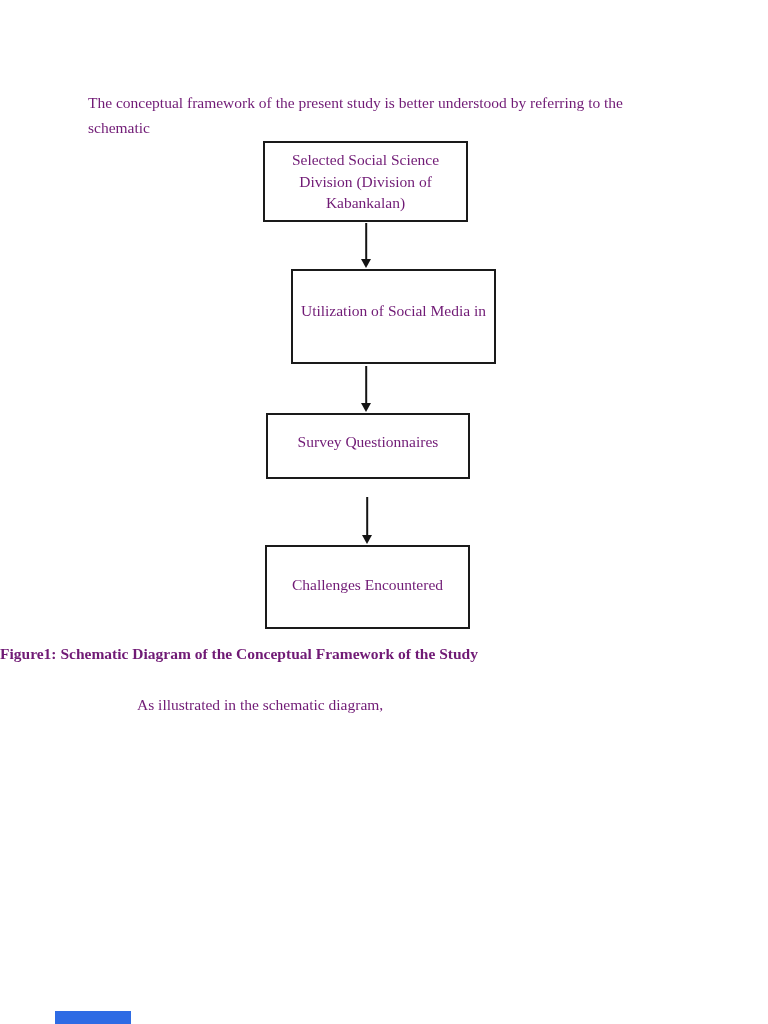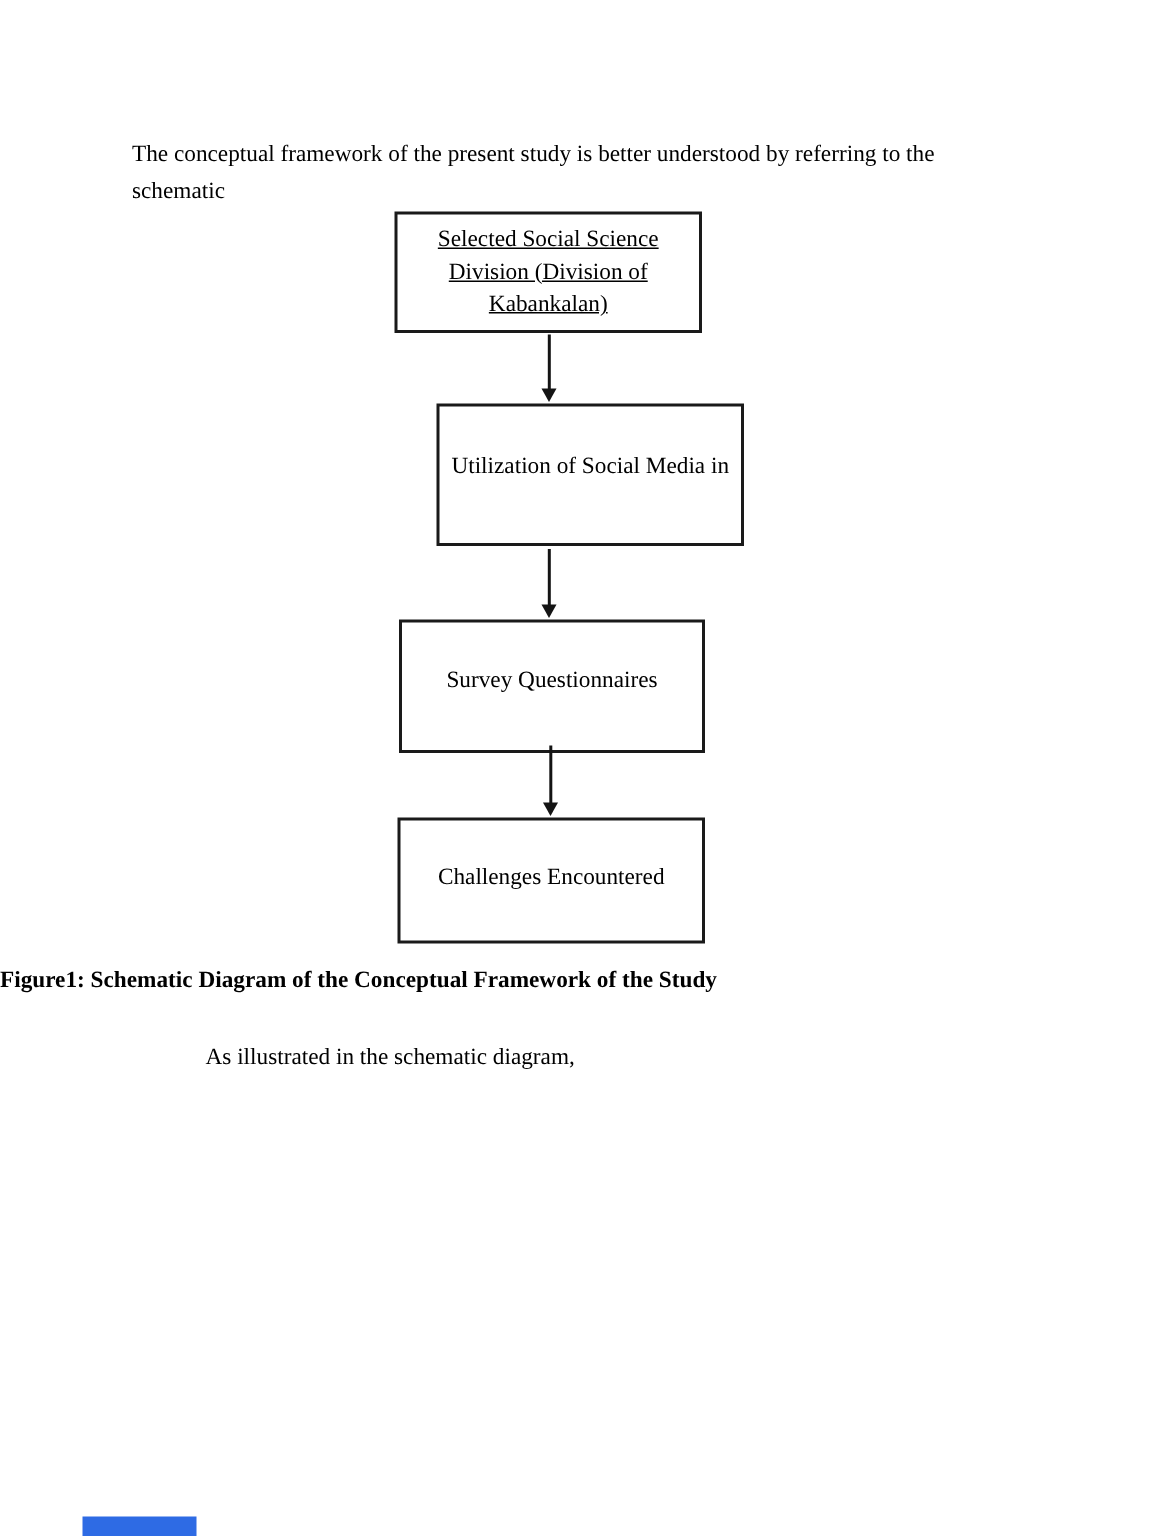--- a/index.html
+++ b/index.html
@@ -36,21 +36,21 @@
     justify-content: center;
     align-items: center;
     text-align: center;
     font-size: 15.5px;
     line-height: 21.5px;
   }
   .flow-box .line { display: block; white-space: nowrap; }
 
   .box1 { left: 263px; top: 141px; width: 205px; height: 81px; }
   .box2 { left: 263px; top: 269px; width: 205px; height: 95px; padding-bottom: 12px; margin-left: 28px; }
-  .box3 { left: 266px; top: 413px; width: 204px; height: 89px; border-width: 2.5px; padding-bottom: 8px; }
+  .box3 { left: 266px; top: 413px; width: 204px; height: 66px; border-width: 2.5px; padding-bottom: 8px; }
   .box4 { left: 265px; top: 545px; width: 205px; height: 84px; border-width: 2.5px; padding-bottom: 4px; }
 
   .arrow {
     width: 12px;
   }
   .arrow .shaft {
     position: absolute;
     left: 50%;
     top: 0;
     transform: translateX(-50%);
@@ -92,27 +92,27 @@
   .progress-bar {
     left: 55px;
     top: 1011px;
     width: 76px;
     height: 13px;
   }
 </style>
 </head>
 <body>
 
-<div class="page" style="background: rgb(255, 255, 255); color: #000000;">
+<div class="page" style="background: rgb(255, 255, 255); color: #701a75;">
 
   <div class="abs intro">
     <span class="line">The conceptual framework of the present study is better understood by referring to the schematic</span>
   </div>
 
-  <div class="abs flow-box box1" style="border-color: rgb(26, 26, 26); text-decoration: underline;">
+  <div class="abs flow-box box1" style="border-color: rgb(26, 26, 26);">
     <span class="line">Selected Social Science</span>
     <span class="line">Division (Division of</span>
     <span class="line">Kabankalan)</span>
   </div>
 
   <div class="abs arrow arrow1">
     <div class="shaft"></div>
     <div class="head"></div>
   </div>
 

